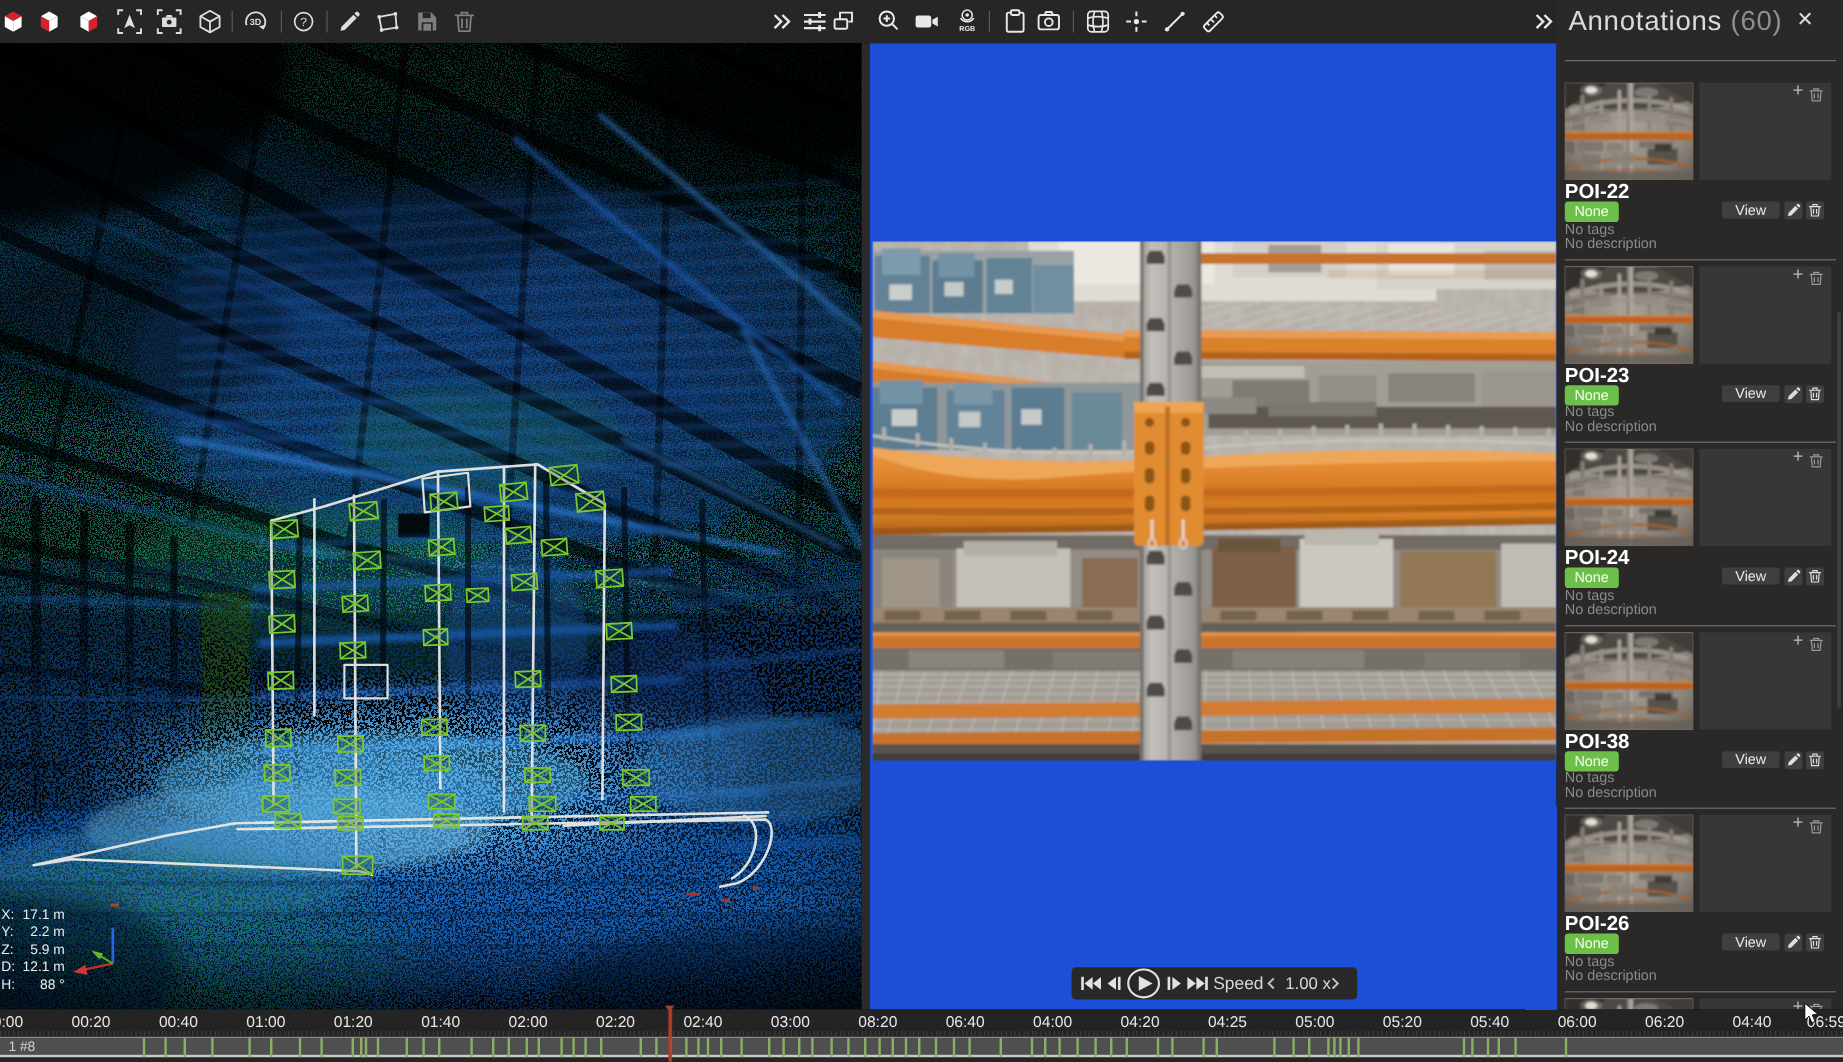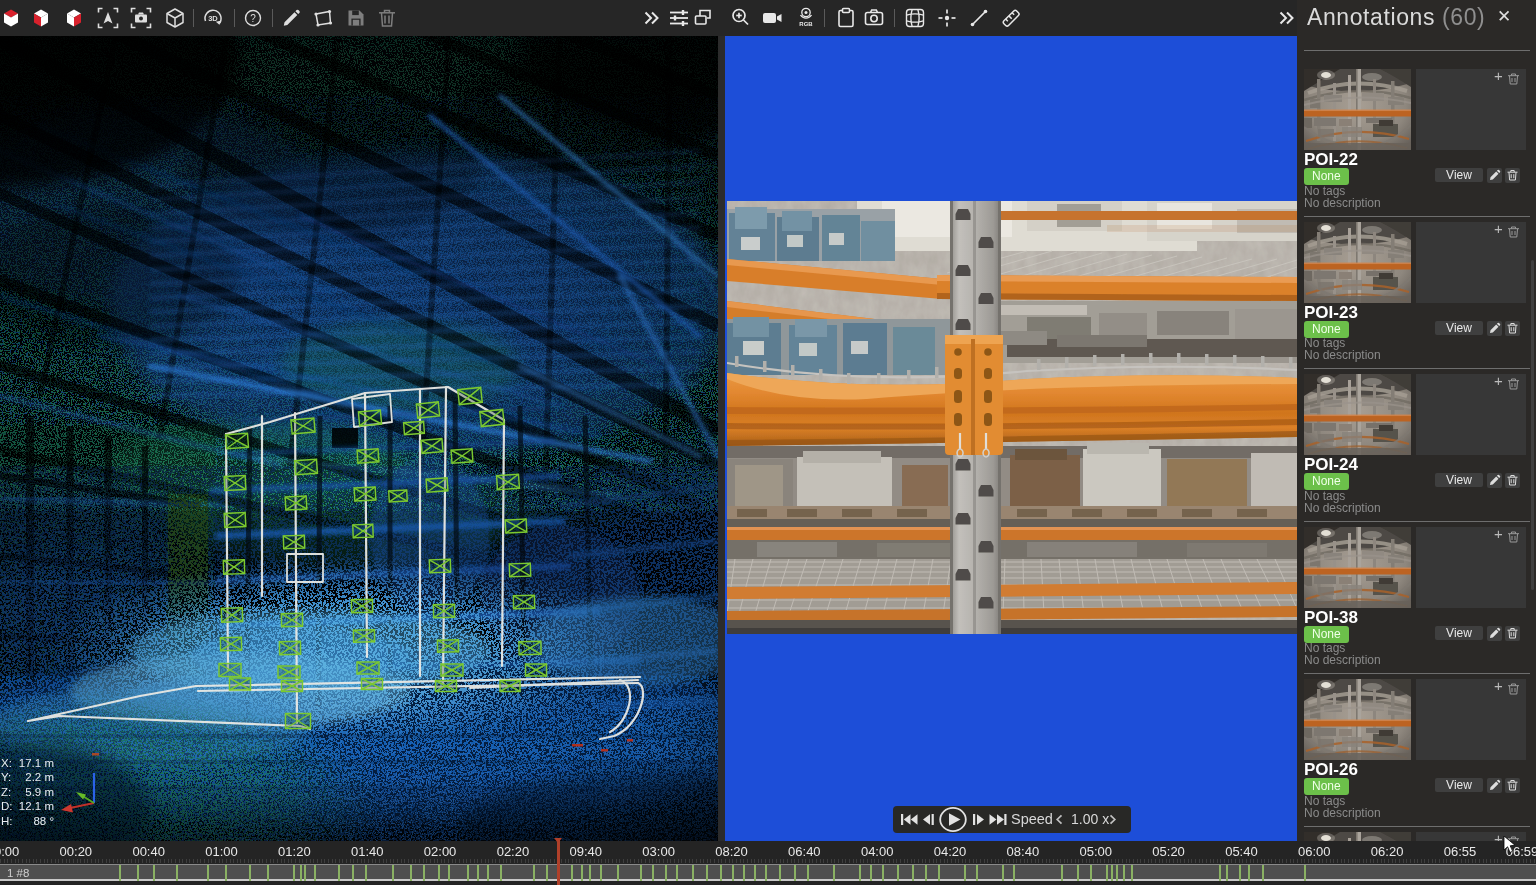--- a/index.html
+++ b/index.html
@@ -1208,33 +1208,33 @@
   <div id="timeline">
     <div id="ruler">
         <div class="tlab" style="left: 3px;">00:00</div>
         <div class="tlab" style="left: 75.85px;">00:20</div>
         <div class="tlab" style="left: 148.7px;">00:40</div>
         <div class="tlab" style="left: 221.55px;">01:00</div>
         <div class="tlab" style="left: 294.4px;">01:20</div>
         <div class="tlab" style="left: 367.25px;">01:40</div>
         <div class="tlab" style="left: 440.1px;">02:00</div>
         <div class="tlab" style="left: 512.95px;">02:20</div>
-        <div class="tlab" style="left: 585.8px;">09:40</div>
+        <div class="tlab" style="left: 585.8px;">02:40</div>
         <div class="tlab" style="left: 658.65px;">03:00</div>
         <div class="tlab" style="left: 731.5px;">08:20</div>
         <div class="tlab" style="left: 804.35px;">06:40</div>
         <div class="tlab" style="left: 877.2px;">04:00</div>
         <div class="tlab" style="left: 950.05px;">04:20</div>
-        <div class="tlab" style="left: 1022.9px;">08:40</div>
+        <div class="tlab" style="left: 1022.9px;">04:25</div>
         <div class="tlab" style="left: 1095.75px;">05:00</div>
         <div class="tlab" style="left: 1168.6px;">05:20</div>
         <div class="tlab" style="left: 1241.45px;">05:40</div>
         <div class="tlab" style="left: 1314.3px;">06:00</div>
         <div class="tlab" style="left: 1387.15px;">06:20</div>
-        <div class="tlab" style="left: 1460px;">06:55</div>
+        <div class="tlab" style="left: 1460px;">04:40</div>
         <div class="tlab" style="left: 1522px;">06:59</div>
         <div>
           <div style="position:absolute;left:0.0px;top:18px;width:1px;height:4px;background:#3e3e3e"></div>
           <div style="position:absolute;left:3.6px;top:18px;width:1px;height:4px;background:#3e3e3e"></div>
           <div style="position:absolute;left:7.3px;top:18px;width:1px;height:4px;background:#3e3e3e"></div>
           <div style="position:absolute;left:10.9px;top:18px;width:1px;height:4px;background:#3e3e3e"></div>
           <div style="position:absolute;left:14.6px;top:18px;width:1px;height:4px;background:#3e3e3e"></div>
           <div style="position:absolute;left:18.2px;top:18px;width:1px;height:4px;background:#3e3e3e"></div>
           <div style="position:absolute;left:21.9px;top:18px;width:1px;height:4px;background:#3e3e3e"></div>
           <div style="position:absolute;left:25.5px;top:18px;width:1px;height:4px;background:#3e3e3e"></div>

